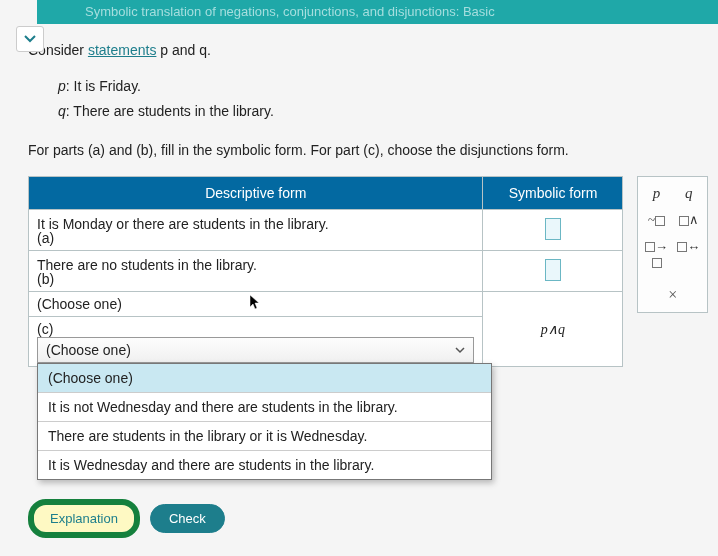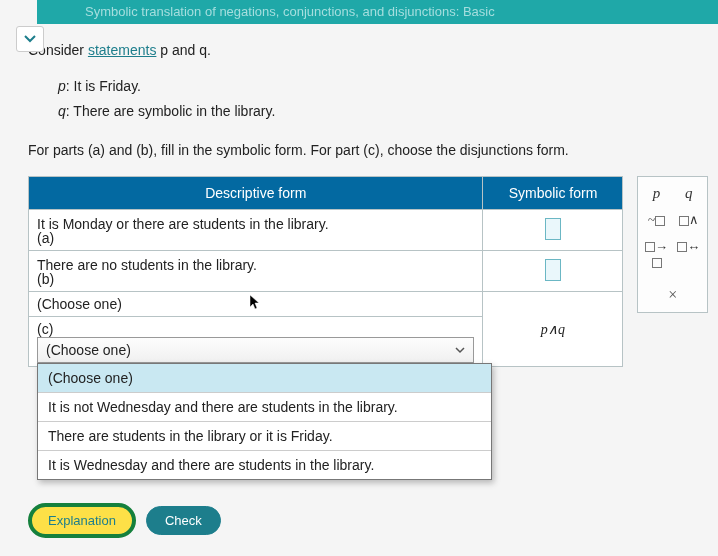--- a/index.html
+++ b/index.html
@@ -138,22 +138,22 @@
   .sq { display:inline-block; width:10px; height:10px; border:1px solid #777; vertical-align:middle; }
   .footer-btns {
     position: absolute;
     bottom: 18px;
     left: 28px;
     display: flex;
     gap: 10px;
     align-items: center;
   }
   .btn-exp {
-    background: #fde047;
-    border: 4px solid #15803d;
+    background: #fef9c3;
+    border: 6px solid #15803d;
     color: #1d7e8c;
     border-radius: 18px;
     padding: 6px 16px;
     font-size: 13px;
     cursor: pointer;
   }
   .btn-check {
     background: #1d7e8c;
     border: 1px solid #1d7e8c;
     color: #fff;
@@ -177,21 +177,21 @@
     </svg>
 </div>
 
 <div class="content">
   <p class="prompt-line">
     <span>Consider </span><span class="link">statements</span><span> p and q.</span>
   </p>
 
   <div class="stmts">
     <div><span class="var">p</span><span>: It is Friday.</span></div>
-    <div><span class="var">q</span><span>: There are symbolic in the library.</span></div>
+    <div><span class="var">q</span><span>: There are students in the library.</span></div>
   </div>
 
   <p class="instr">For parts (a) and (b), fill in the symbolic form. For part (c), choose the disjunctions form.</p>
 
   <div class="workarea">
     <table class="tbl">
       <thead>
         <tr>
           <th>Descriptive form</th>
           <th style="width:140px">Symbolic form</th>
@@ -231,21 +231,21 @@
                   <div class="dd-head">
                     <span>(Choose one)</span>
                     <svg width="10" height="10" viewBox="0 0 10 10">
                         <path d="M1 3 L5 7 L9 3" stroke="#555" stroke-width="1.5" fill="none"></path>
                       </svg>
                   </div>
                 </div>
                 <div class="dd-list">
                   <div class="dd-item hl">(Choose one)</div>
                   <div class="dd-item">It is not Wednesday and there are students in the library.</div>
-                  <div class="dd-item">There are students in the library or it is Friday.</div>
+                  <div class="dd-item">There are students in the library or it is Wednesday.</div>
                   <div class="dd-item">It is Wednesday and there are students in the library.</div>
                 </div>
               </div>
             </div>
           </td>
           <td class="sym">
             <span class="sym-text">p∧q</span>
           </td>
         </tr>
       </tbody>

